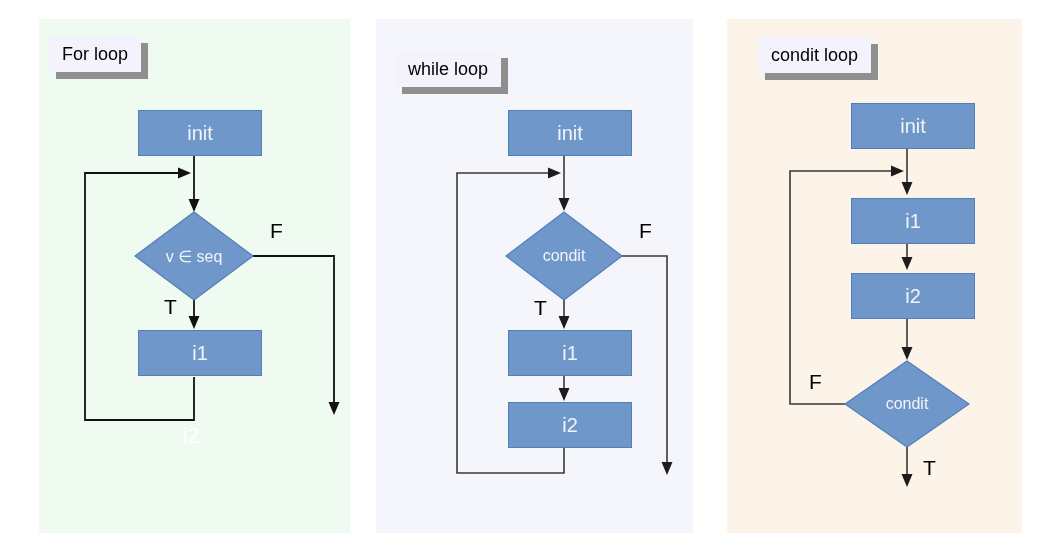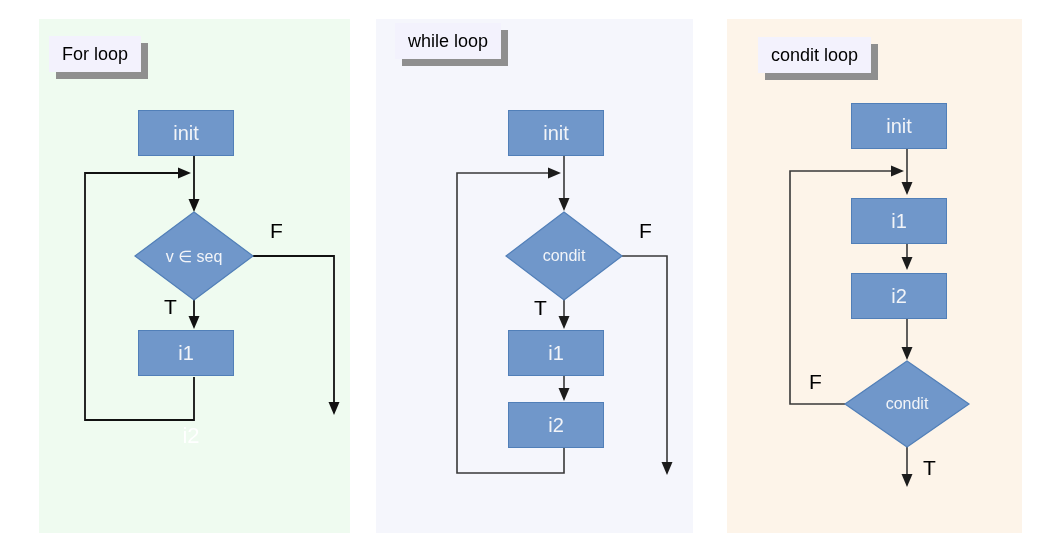--- a/index.html
+++ b/index.html
@@ -26,21 +26,21 @@
     background: #f3f2fd;
     color: #000000;
     font-size: 18px;
     line-height: 26px;
     padding: 5px 13px;
     box-shadow: 7px 7px 0 0 #8f8f8f;
     white-space: nowrap;
   }
   .node {
     position: absolute;
-    width: 96px;
+    width: 124px;
     height: 46px;
     background: #7097ca;
     border: 1px solid #517fb8;
     box-sizing: border-box;
     display: flex;
     align-items: center;
     justify-content: center;
     color: #f2f4f8;
     font-size: 20px;
   }
@@ -111,21 +111,21 @@
       <polyline class="wire" points="188,429 188,454 81,454 81,154 172,154"></polyline>
       <polygon class="head" points="185,154 172,148.5 172,159.5"></polygon>
       <line class="wire" x1="188" y1="281" x2="188" y2="298"></line>
       <polygon class="head" points="188,310 182.5,297 193.5,297"></polygon>
       <line class="wire" x1="188" y1="357" x2="188" y2="370"></line>
       <polygon class="head" points="188,382 182.5,369 193.5,369"></polygon>
       <polyline class="wire" points="246,237 291,237 291,443"></polyline>
       <polygon class="head" points="291,456 285.5,443 296.5,443"></polygon>
       <polygon class="diamond" points="130,237 188,193 246,237 188,281"></polygon>
     </svg>
-    <div class="panel-title" style="left:19px; top:4px;text-align:center;">while loop</div>
+    <div class="panel-title" style="left:19px; top:32px;text-align:center;">while loop</div>
     <div class="node" style="left:132px; top:91px;">
       <span>init</span>
     </div>
     <div class="diamond-label" style="left:128px; top:224px;">condit</div>
     <div class="branch-label" style="left:263px; top:200px;">F</div>
     <div class="branch-label" style="left:158px; top:277px;">T</div>
     <div class="node" style="left:132px; top:311px;">
       <span>i1</span>
     </div>
     <div class="node" style="left:132px; top:383px;">

